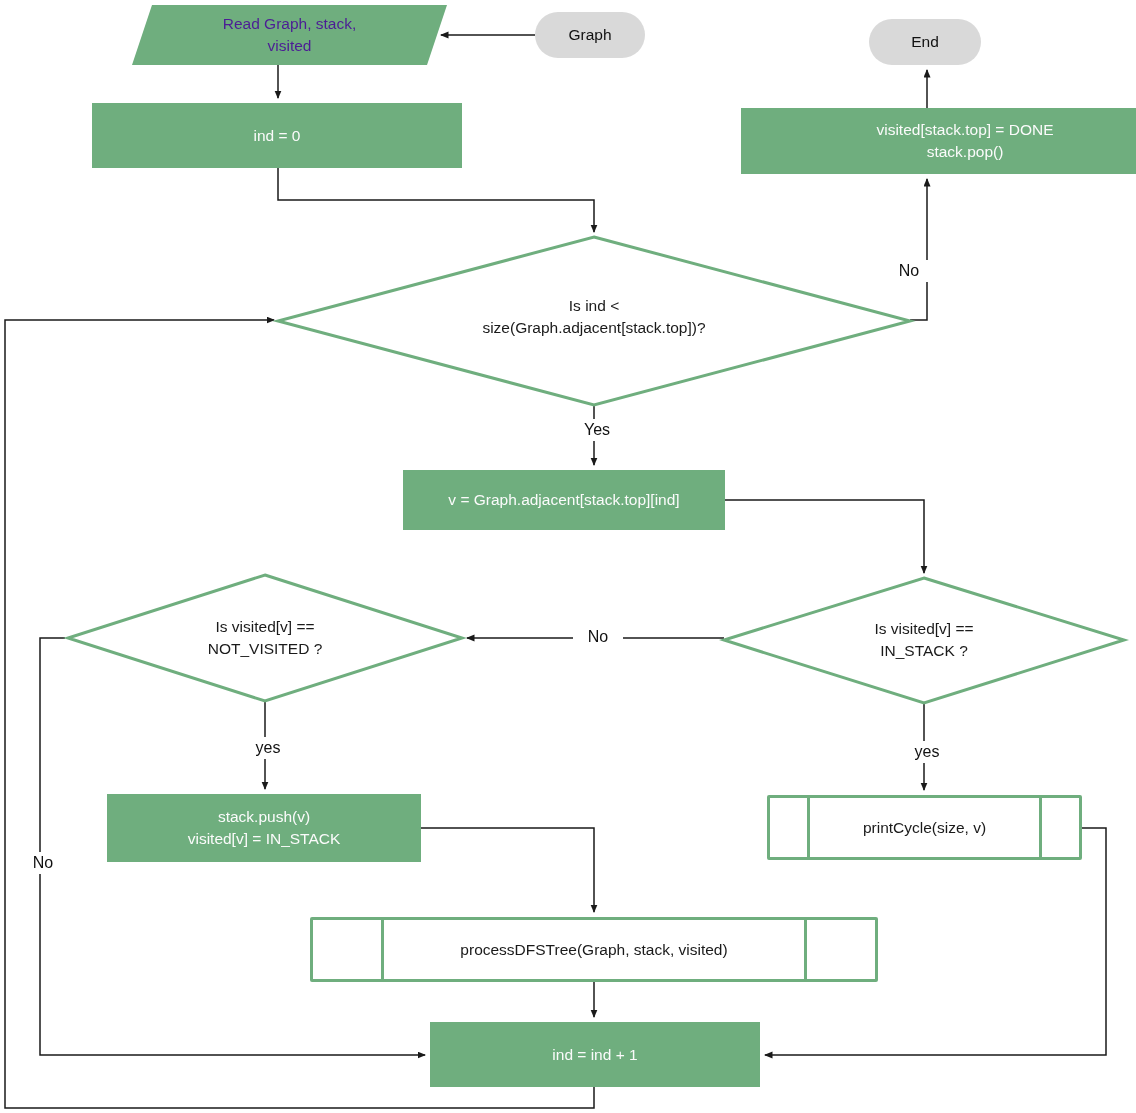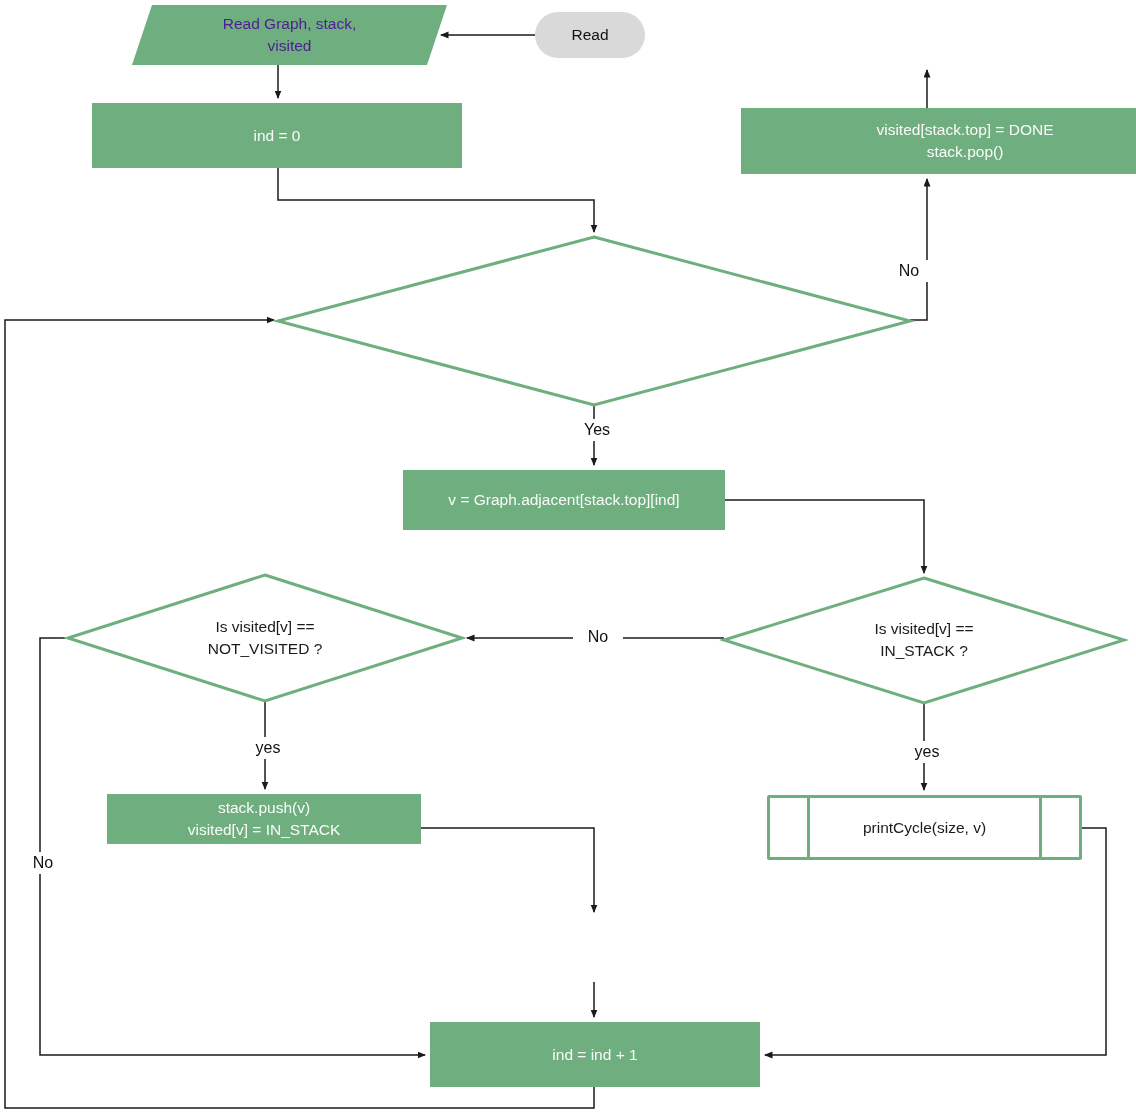--- a/index.html
+++ b/index.html
@@ -54,42 +54,50 @@
       <path d="M594,1087 L594,1108 L5,1108 L5,320 L274,320" marker-end="url(#arrow)"></path>
     </g>
 
     <polygon points="152,5 447,5 427,65 132,65" fill="#6fae7e"></polygon>
 
     <polygon points="594,237 910,321 594,405 278,321" fill="#ffffff" stroke="#6fae7e" stroke-width="3" stroke-linejoin="miter"></polygon>
     <polygon points="265,575 462,638 265,701 68,638" fill="#ffffff" stroke="#6fae7e" stroke-width="3"></polygon>
     <polygon points="924,578 1124,640 924,703 724,640" fill="#ffffff" stroke="#6fae7e" stroke-width="3"></polygon>
   </svg>
 
-  <div class="node terminal" style="left:535px;top:12px;width:110px;height:46px;">Read</div>
+  <div class="node terminal" style="left:535px;top:12px;width:110px;height:46px;">Graph</div>
+  <div class="node terminal" style="left:869px;top:19px;width:112px;height:46px;">End</div>
 
   <div class="shape-text" style="left:142px;top:5px;width:295px;height:60px;color:#4c1d95;">Read Graph, stack,
 visited</div>
 
   <div class="node green" style="left:92px;top:103px;width:370px;height:65px;">ind = 0</div>
   <div class="node green" style="left:741px;top:108px;width:448px;height:66px;">visited[stack.top] = DONE
 stack.pop()</div>
   <div class="node green" style="left:403px;top:470px;width:322px;height:60px;">v = Graph.adjacent[stack.top][ind]</div>
-  <div class="node green" style="left:107px;top:794px;width:314px;height:50px;">stack.push(v)
+  <div class="node green" style="left:107px;top:794px;width:314px;height:68px;">stack.push(v)
 visited[v] = IN_STACK</div>
   <div class="node green" style="left:430px;top:1022px;width:330px;height:65px;">ind = ind + 1</div>
 
+  <div class="shape-text" style="left:394px;top:288px;width:400px;height:58px;">Is ind &lt;
+size(Graph.adjacent[stack.top])?</div>
   <div class="shape-text" style="left:115px;top:612px;width:300px;height:52px;">Is visited[v] ==
 NOT_VISITED ?</div>
   <div class="shape-text" style="left:774px;top:614px;width:300px;height:52px;">Is visited[v] ==
 IN_STACK ?</div>
 
   <div class="node subroutine" style="left:767px;top:795px;width:315px;height:65px;">
     <span class="subbar" style="left:37px;"></span>
     <span class="subbar" style="right:37px;"></span>
     <span>printCycle(size, v)</span>
+  </div>
+  <div class="node subroutine" style="left:310px;top:917px;width:568px;height:65px;">
+    <span class="subbar" style="left:68px;"></span>
+    <span class="subbar" style="right:68px;"></span>
+    <span>processDFSTree(Graph, stack, visited)</span>
   </div>
 
   <div class="edge-label" style="left:574px;top:419px;width:40px;height:22px;">Yes</div>
   <div class="edge-label" style="left:888px;top:260px;width:36px;height:22px;">No</div>
   <div class="edge-label" style="left:573px;top:626px;width:44px;height:22px;">No</div>
   <div class="edge-label" style="left:904px;top:741px;width:40px;height:22px;">yes</div>
   <div class="edge-label" style="left:245px;top:737px;width:40px;height:22px;">yes</div>
   <div class="edge-label" style="left:21px;top:852px;width:38px;height:22px;">No</div>
 
 </div>

